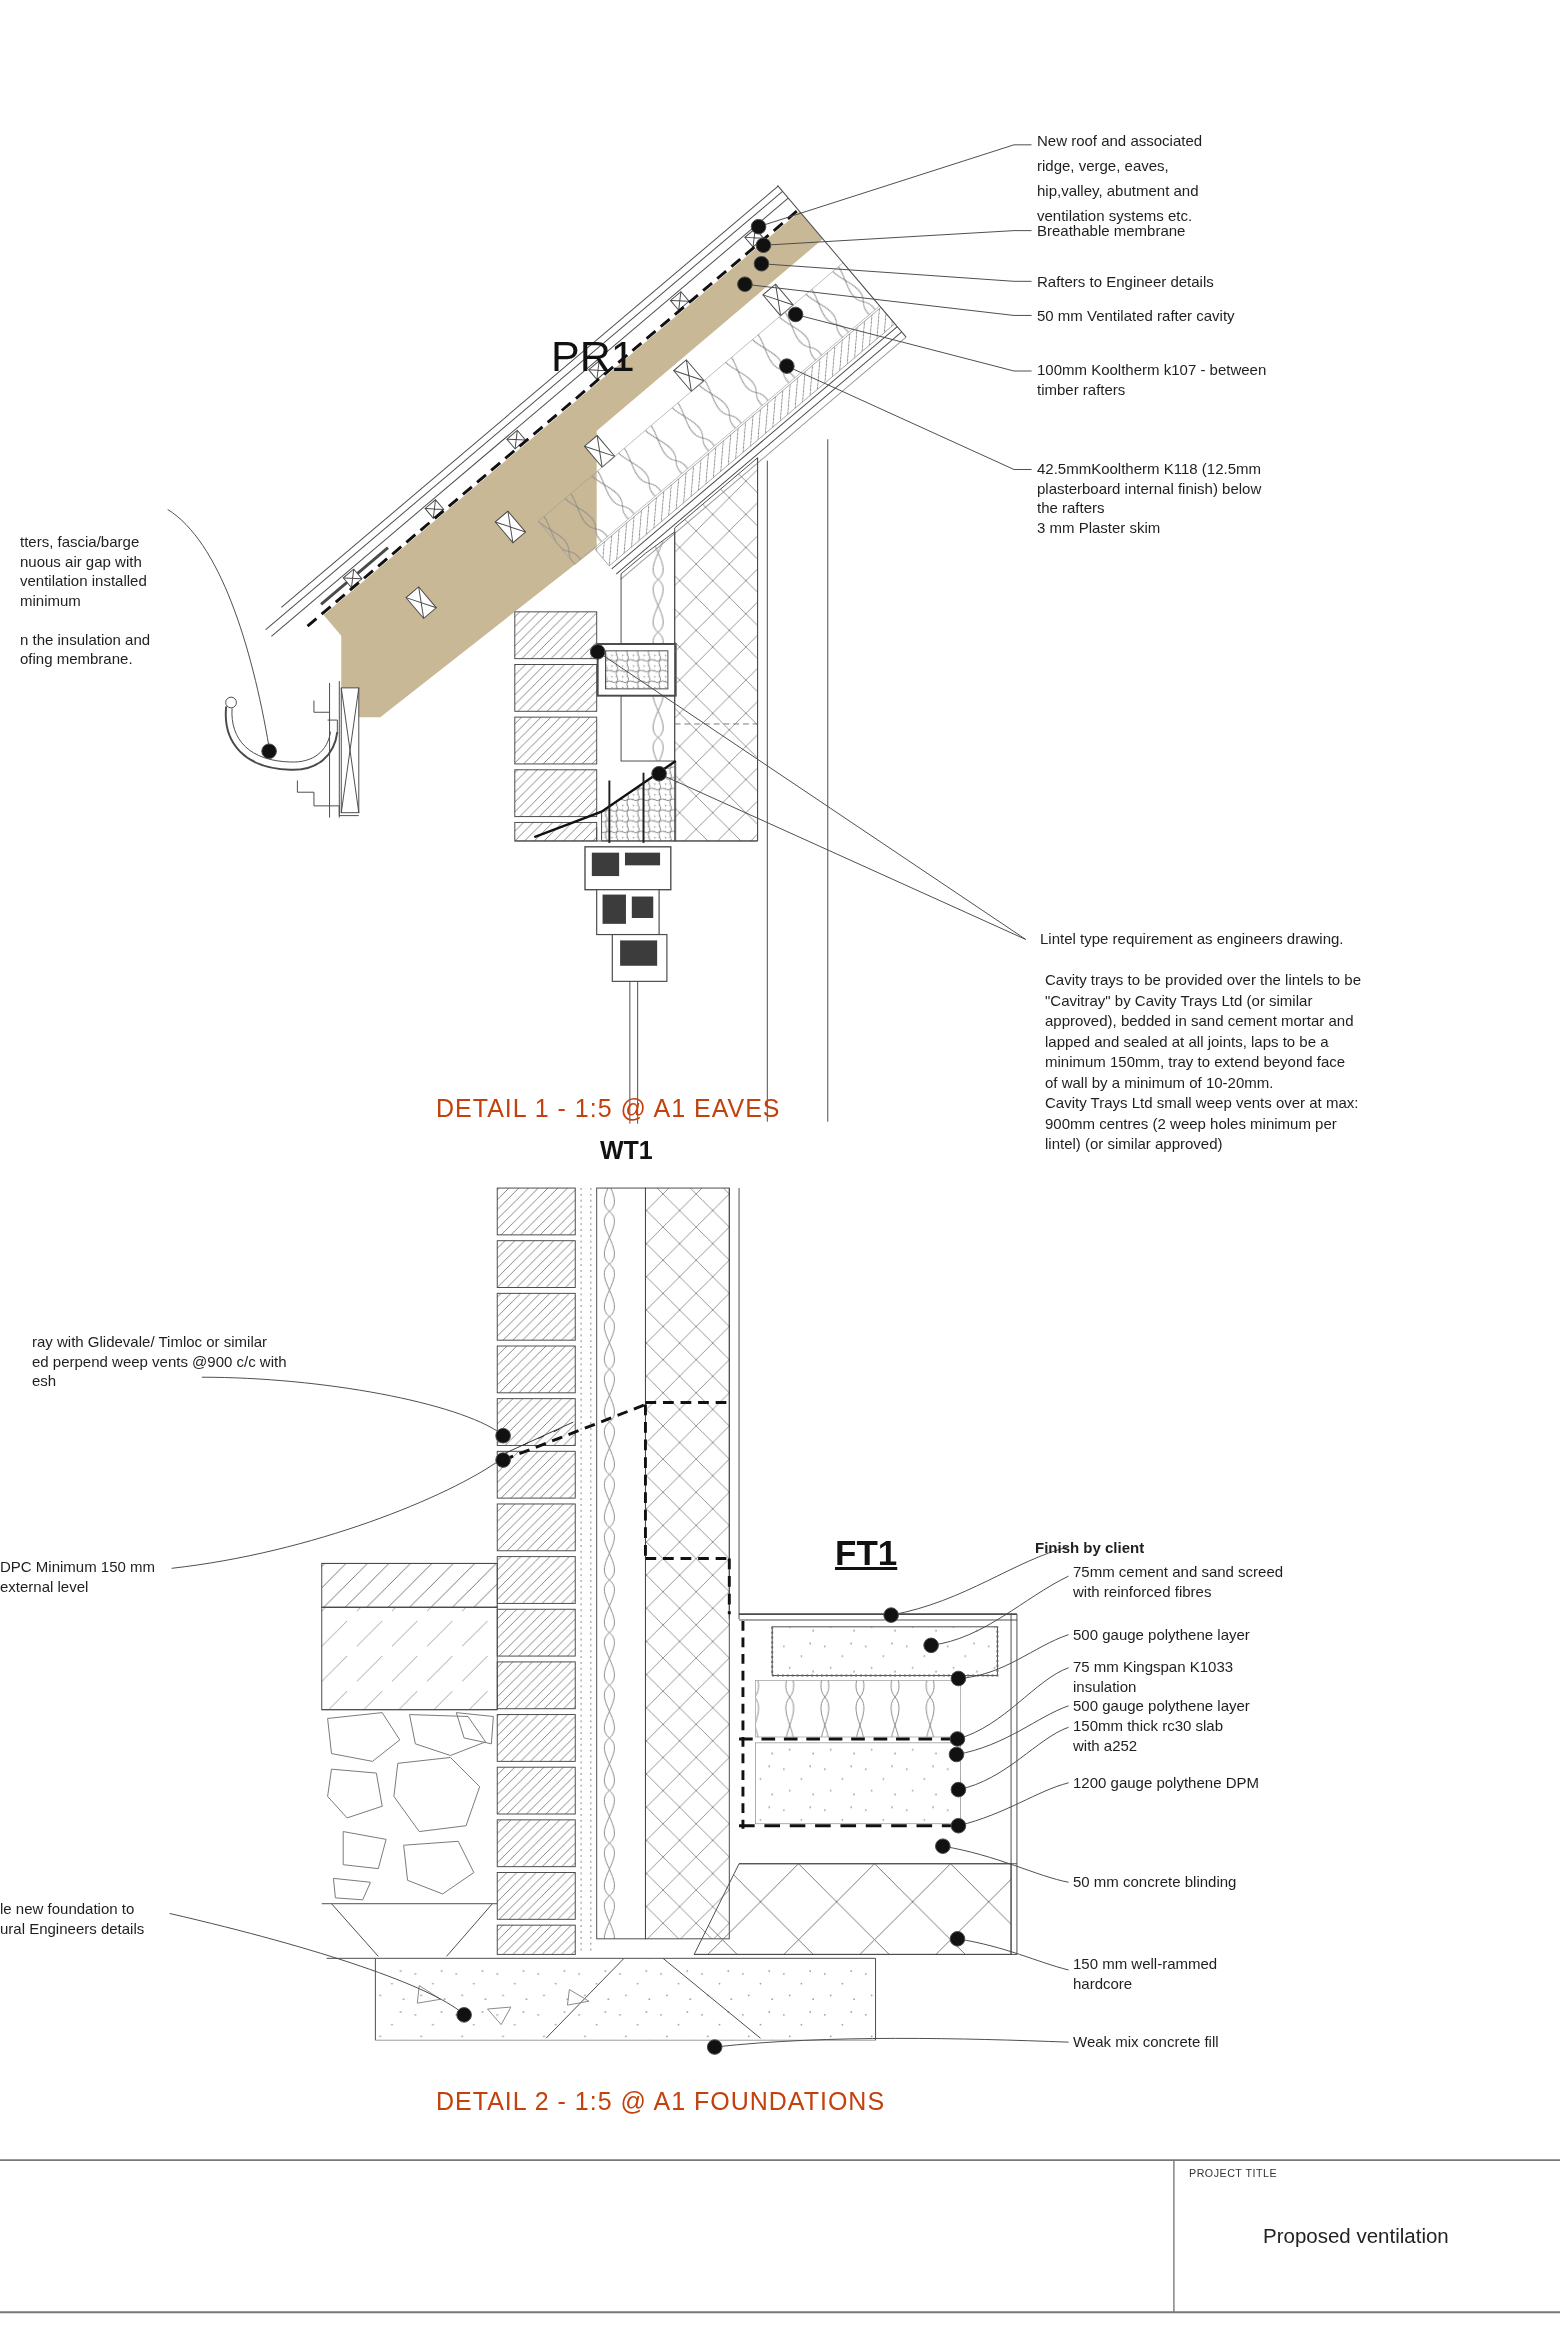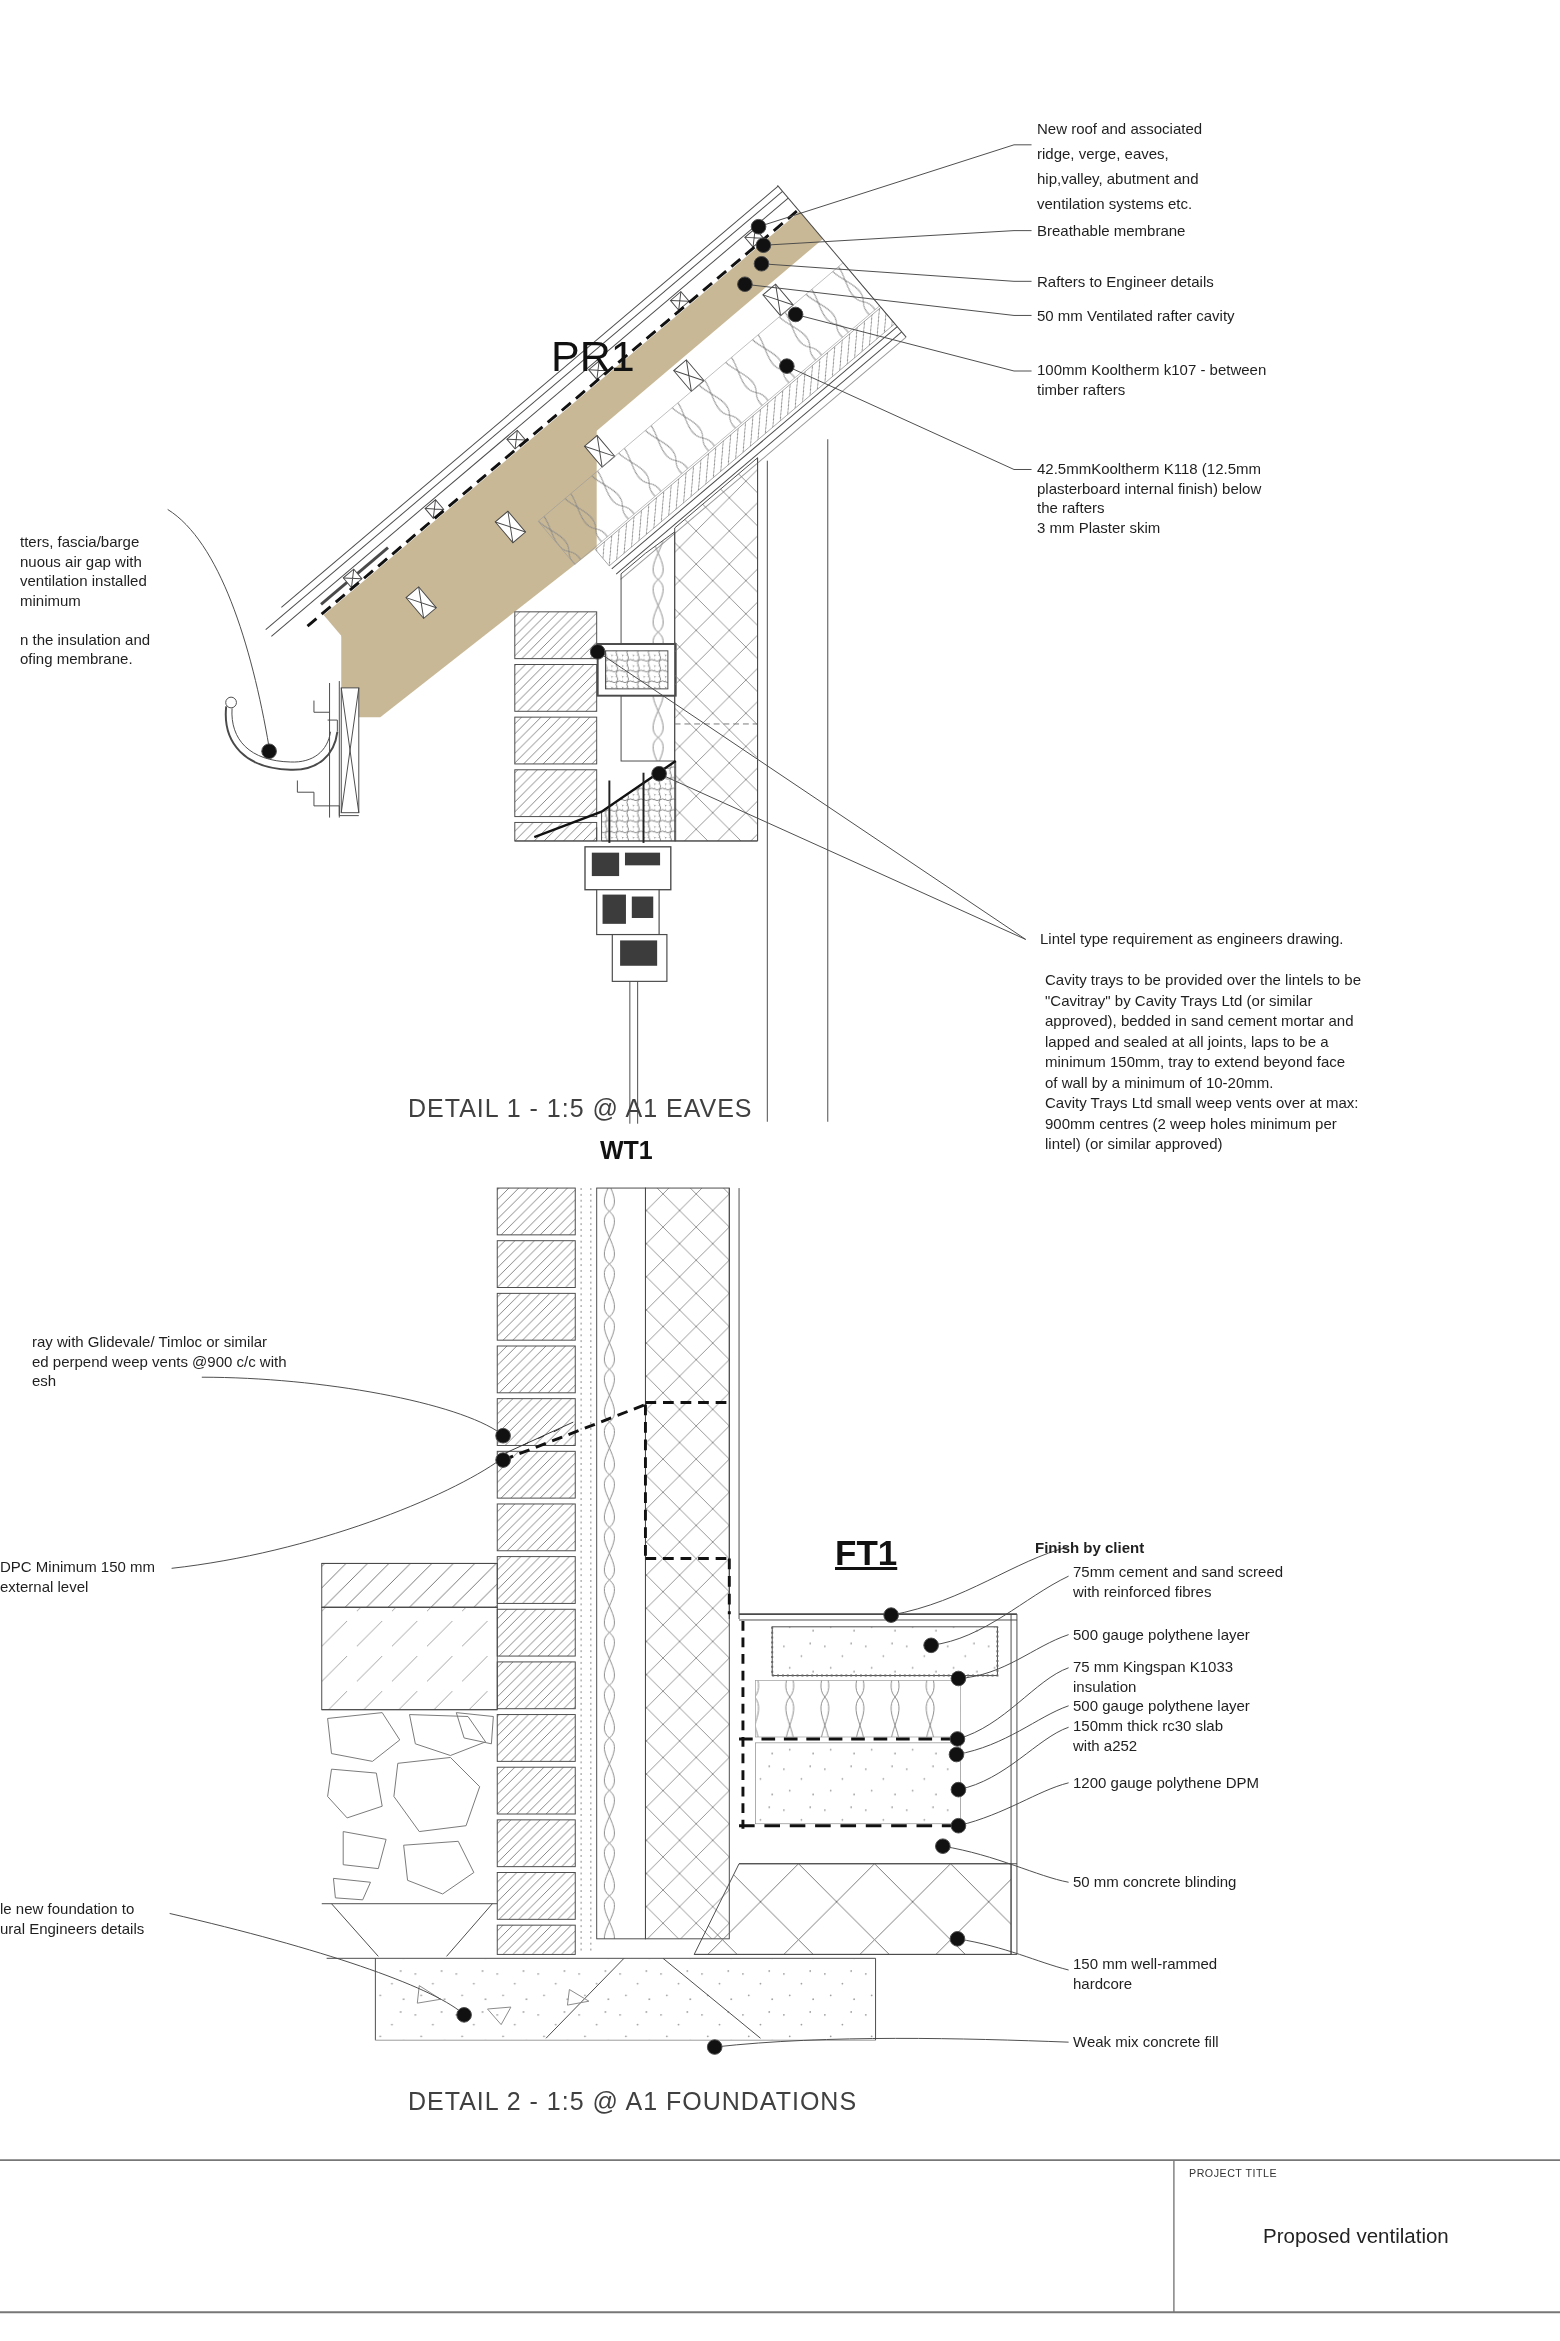--- a/index.html
+++ b/index.html
@@ -1,21 +1,21 @@
 <!DOCTYPE html>
 <html><head>
 <meta charset="utf-8">
 <style>
   html,body{margin:0;padding:0;}
   body{width:1560px;height:2342px;position:relative;background:#ffffff;
        font-family:"Liberation Sans",sans-serif;overflow:hidden;}
   svg{position:absolute;left:0;top:0;}
   .ann{position:absolute;font-size:15px;line-height:19.5px;color:#1f1f1f;white-space:pre-line;}
   .lh26{line-height:25px;}
-  .cap{position:absolute;font-size:25px;letter-spacing:1px;color:#404040;}
+  .cap{position:absolute;font-size:25px;letter-spacing:1px;color:#c2410c;margin-left:28px;}
   .tag{position:absolute;font-weight:bold;color:#111;}
   .tb-label{position:absolute;font-size:10.7px;color:#333;letter-spacing:0.5px;}
   .tb-title{position:absolute;font-size:20.5px;color:#222;}
 </style>
 </head>
 <body>
 
 <svg width="1560" height="2342" viewBox="0 0 1600 2401">
   <defs>
     <pattern id="pbrick" width="10" height="10" patternUnits="userSpaceOnUse">
@@ -322,21 +322,21 @@
     <line x1="1204" y1="2215" x2="1204" y2="2371" stroke-width="1.4"></line>
   </g>
 </svg>
 
 <div class="tag" style="left:551px;top:332px;font-size:43px;font-weight:400;">PR1</div>
 <div class="cap" style="left:408px;top:1094px;">DETAIL 1 - 1:5 @ A1 EAVES</div>
 <div class="tag" style="left:600px;top:1136px;font-size:25px;">WT1</div>
 <div class="tag" style="left:835px;top:1533px;font-size:35px;text-decoration:underline;">FT1</div>
 <div class="cap" style="left:408px;top:2087px;">DETAIL 2 - 1:5 @ A1 FOUNDATIONS</div>
 
-<div class="ann lh26" style="left:1037px;top:116px;">New roof and associated
+<div class="ann lh26" style="left:1037px;top:128px;">New roof and associated
 ridge, verge, eaves,
 hip,valley, abutment and
 ventilation systems etc.</div>
 <div class="ann" style="left:1037px;top:221px;">Breathable membrane</div>
 <div class="ann" style="left:1037px;top:272px;">Rafters to Engineer details</div>
 <div class="ann" style="left:1037px;top:306px;">50 mm Ventilated rafter cavity</div>
 <div class="ann" style="left:1037px;top:360px;">100mm Kooltherm k107 - between
 timber rafters</div>
 <div class="ann" style="left:1037px;top:459px;">42.5mmKooltherm K118 (12.5mm
 plasterboard internal finish) below

